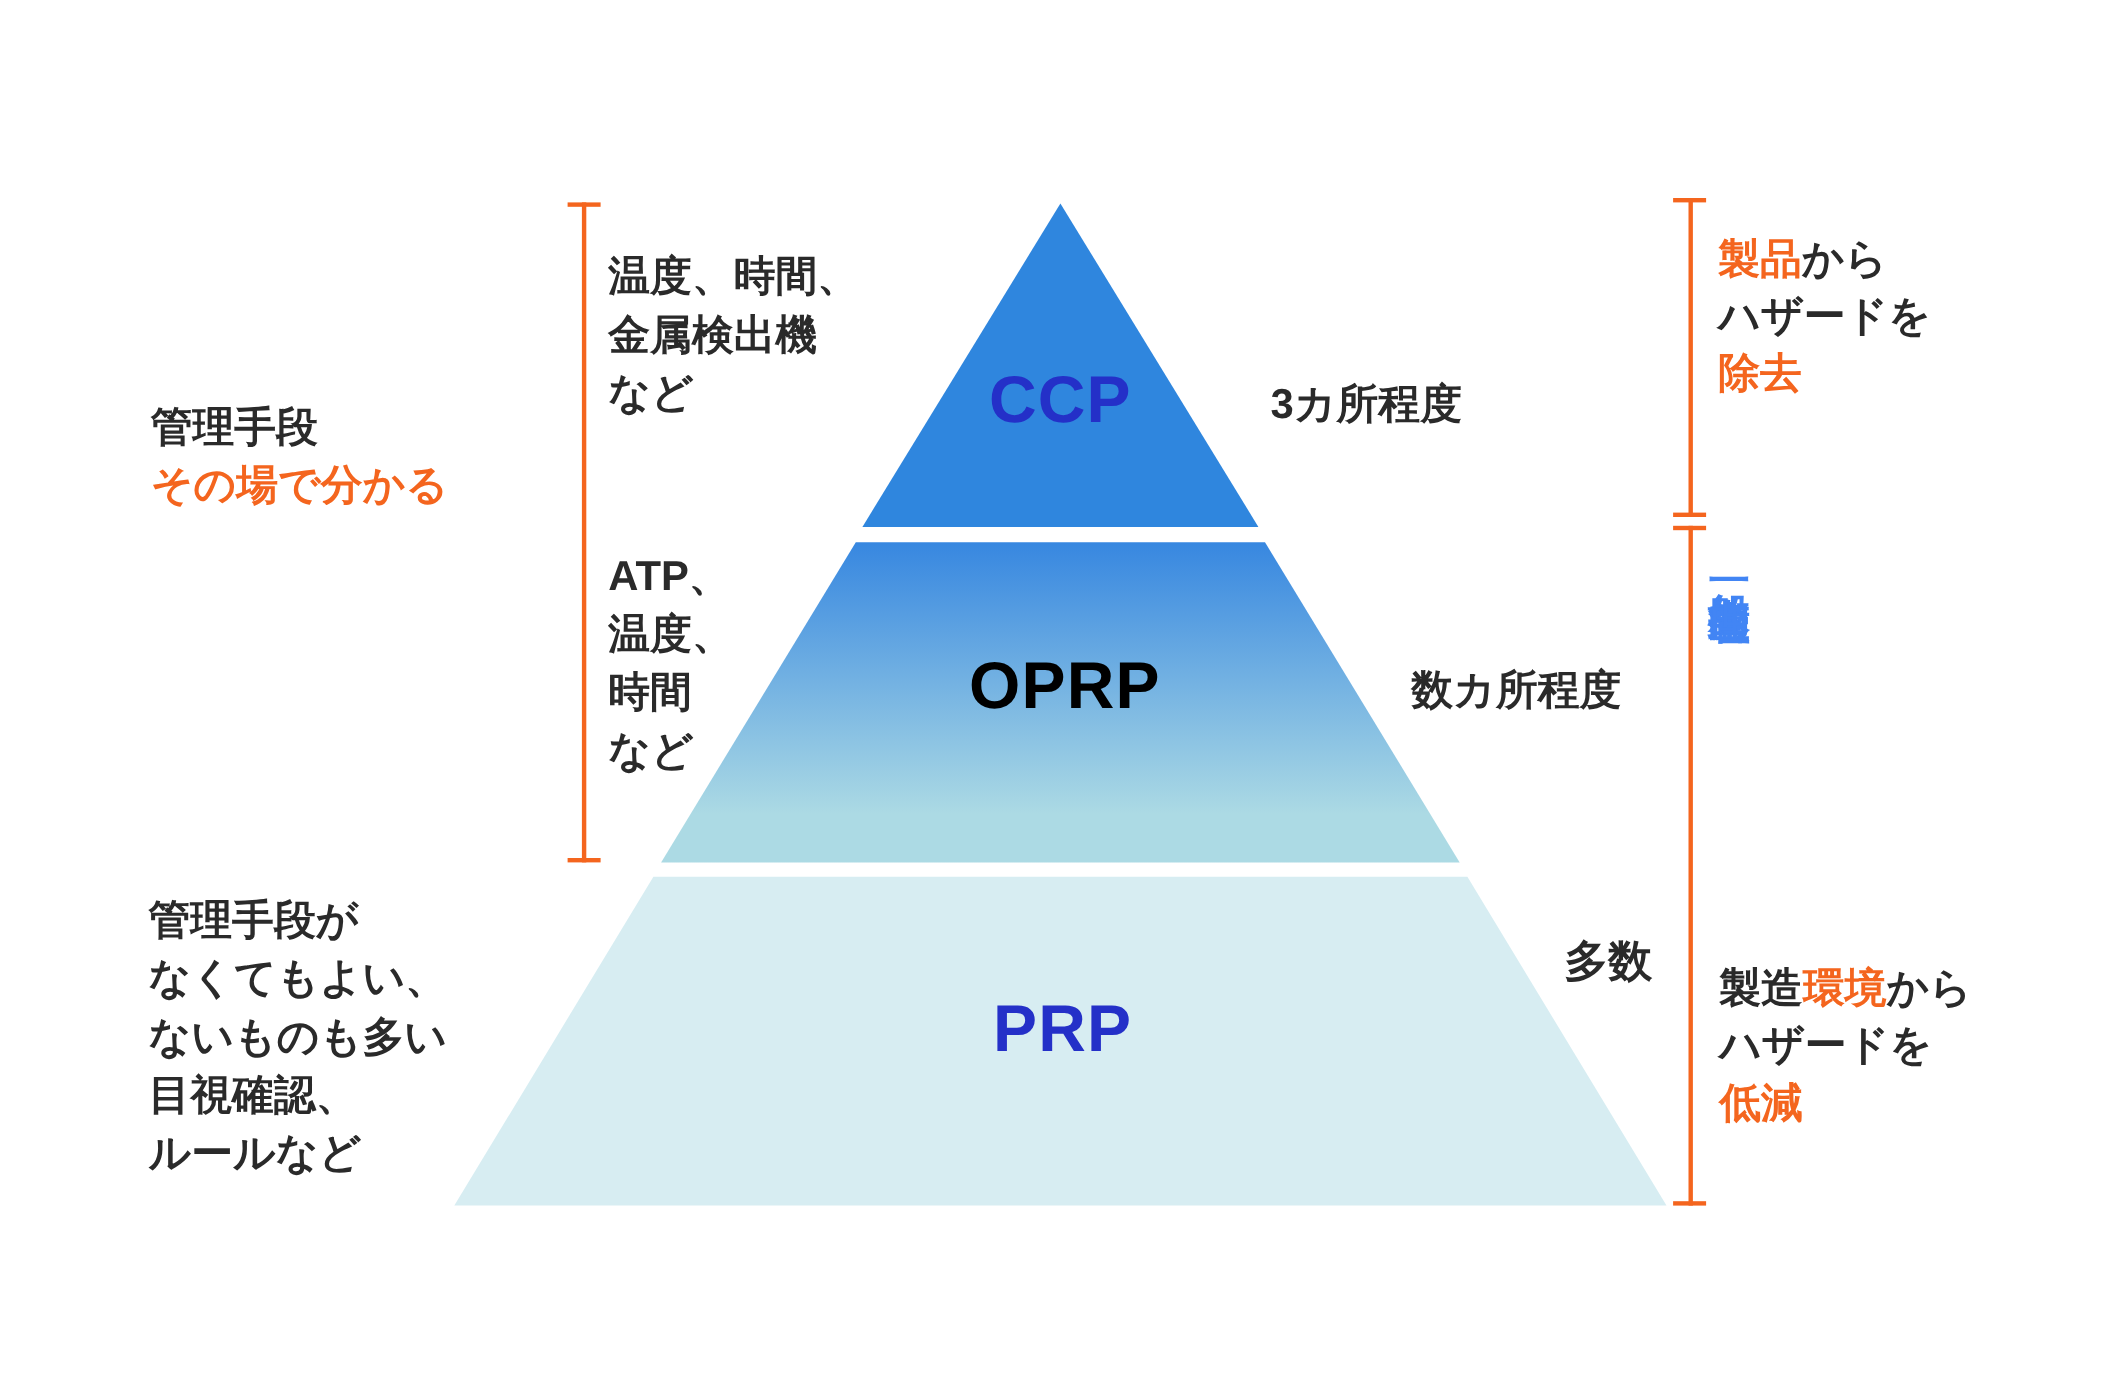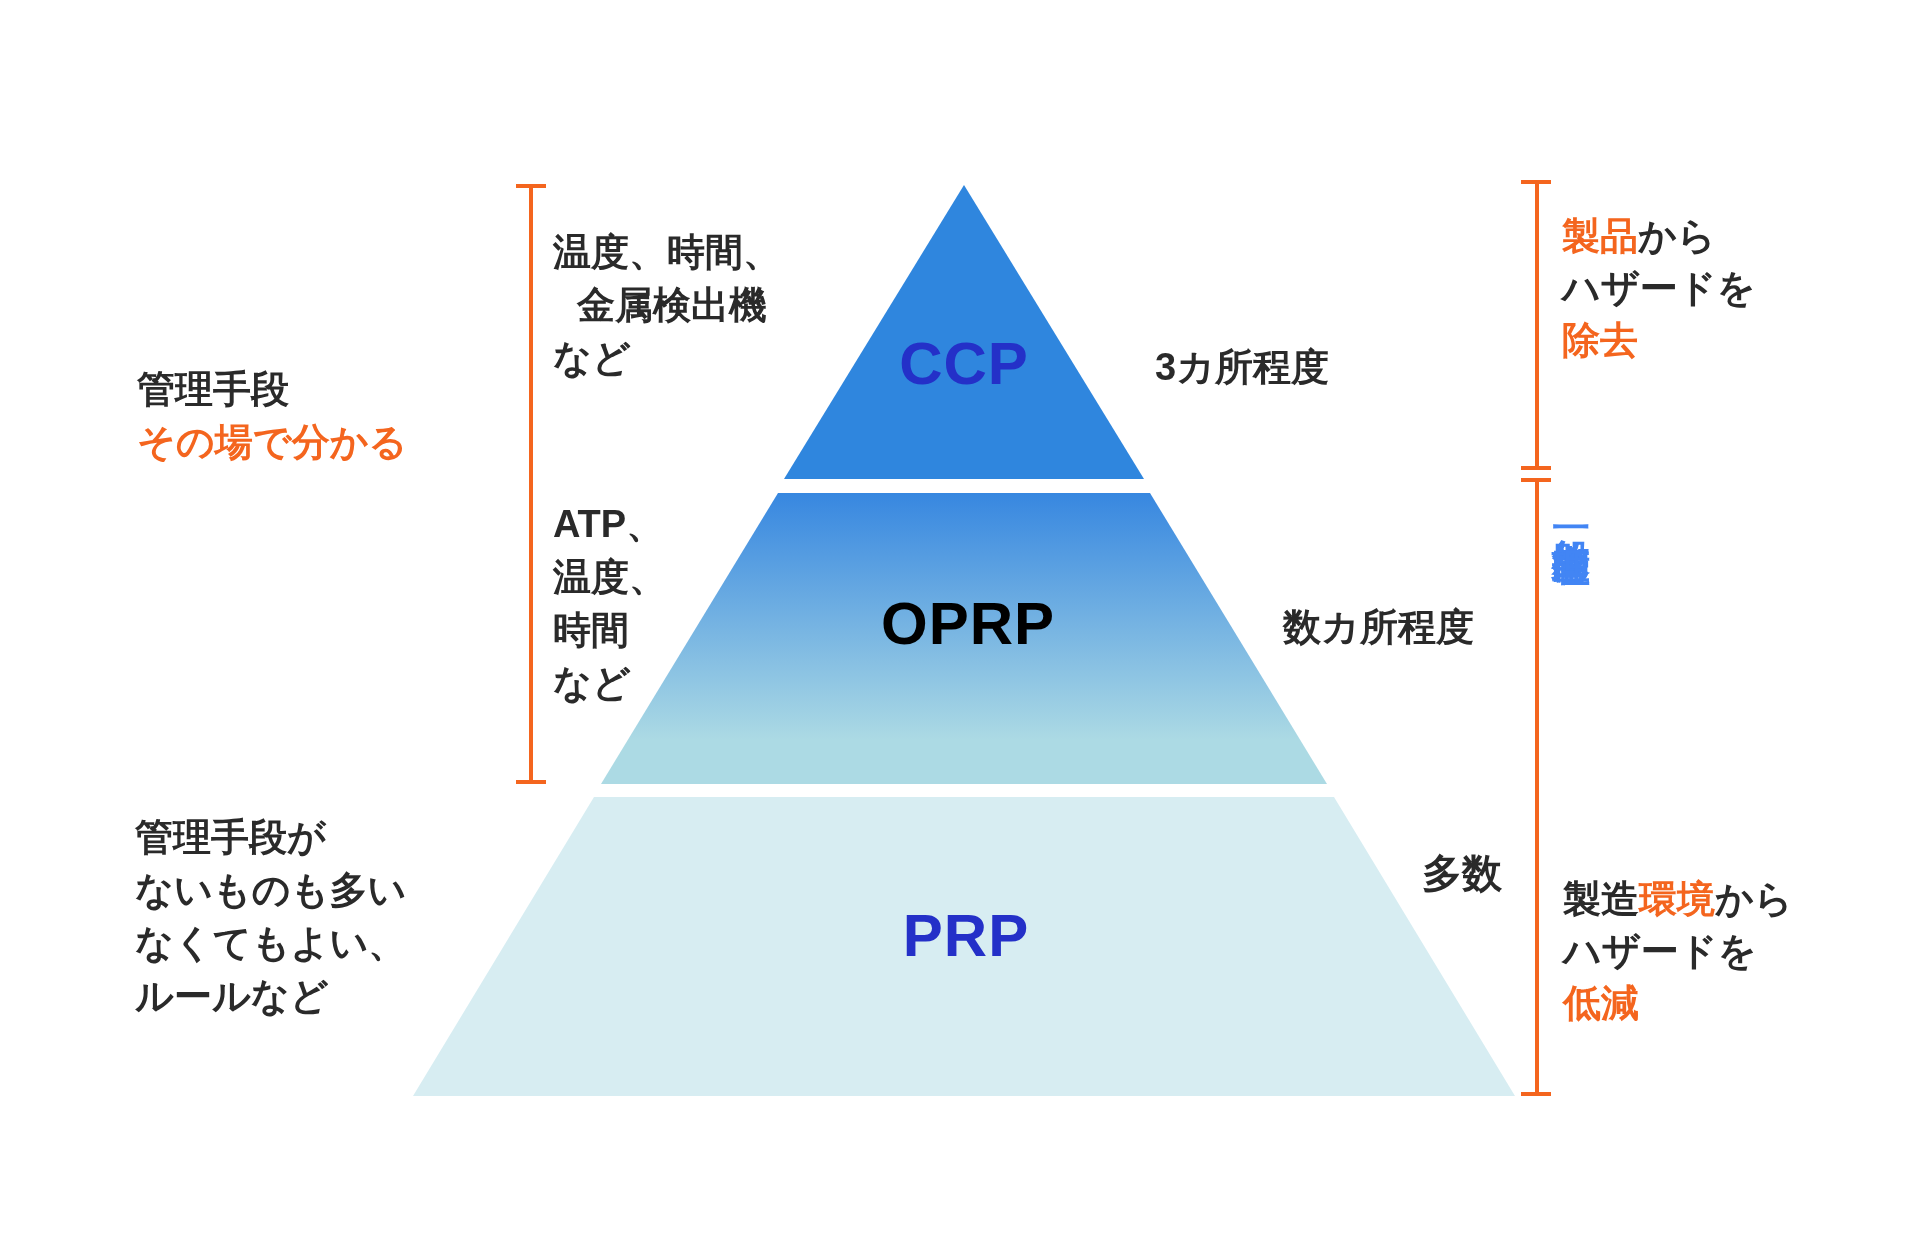--- a/index.html
+++ b/index.html
@@ -70,28 +70,29 @@
   <div class="bracket-line" style="left: 1535px; top: 478px; height: 618px; background: rgb(244, 101, 30);"></div>
   <div class="bracket-tick" style="left: 1521px; top: 478px; background: rgb(244, 101, 30);"></div>
   <div class="bracket-tick" style="left: 1521px; top: 1092px; background: rgb(244, 101, 30);"></div>
 
   <div class="note-block lh53" style="left:137px; top:363px;">
       <div class="note-line"><span style="color: rgb(42, 42, 42);">管理手段</span></div>
       <div class="note-line"><span style="color: rgb(244, 101, 30); margin-top: 10px;">その場で分かる</span></div>
     </div>
   <div class="note-block lh53" style="left:135px; top:811px;">
       <div class="note-line"><span style="color: rgb(42, 42, 42);">管理手段が</span></div>
+      <div class="note-line"><span style="color: rgb(42, 42, 42);">なくてもよい、</span></div>
       <div class="note-line"><span style="color: rgb(42, 42, 42);">ないものも多い</span></div>
-      <div class="note-line"><span style="color: rgb(42, 42, 42);">なくてもよい、</span></div>
+      <div class="note-line"><span style="color: rgb(42, 42, 42);">目視確認、</span></div>
       <div class="note-line"><span style="color: rgb(42, 42, 42);">ルールなど</span></div>
     </div>
 
   <div class="note-block lh53" style="left:553px; top:226px;">
       <div class="note-line"><span style="color: rgb(42, 42, 42);">温度、時間、</span></div>
-      <div class="note-line"><span style="color: rgb(42, 42, 42); margin-left: 24px;">金属検出機</span></div>
+      <div class="note-line"><span style="color: rgb(42, 42, 42);">金属検出機</span></div>
       <div class="note-line"><span style="color: rgb(42, 42, 42);">など</span></div>
     </div>
   <div class="note-block lh53" style="left:553px; top:498px;">
       <div class="note-line"><span style="color: rgb(42, 42, 42);">ATP、</span></div>
       <div class="note-line"><span style="color: rgb(42, 42, 42);">温度、</span></div>
       <div class="note-line"><span style="color: rgb(42, 42, 42);">時間</span></div>
       <div class="note-line"><span style="color: rgb(42, 42, 42);">など</span></div>
     </div>
 
   <div class="note-block lh52" style="left:1562px; top:210px;">

